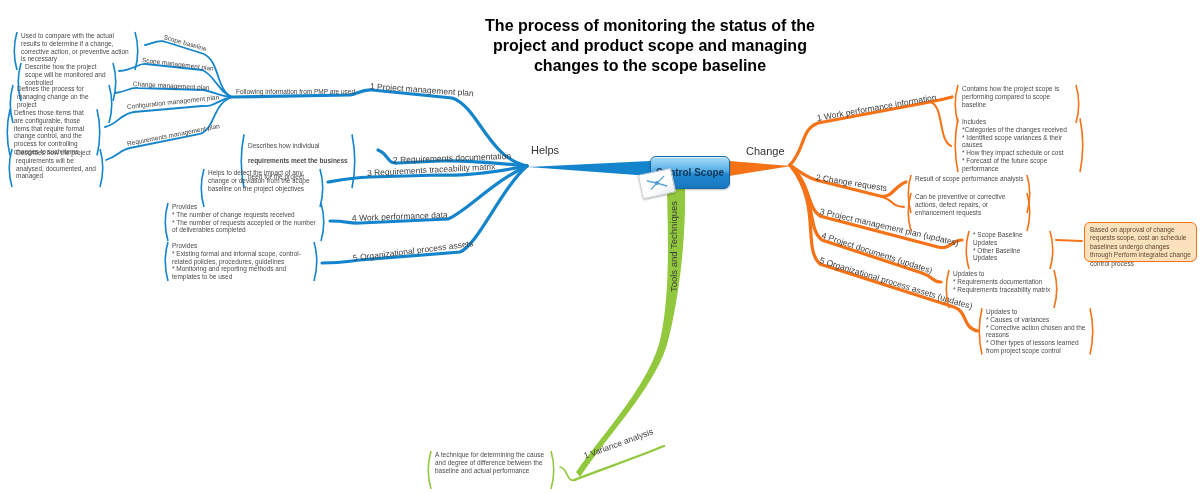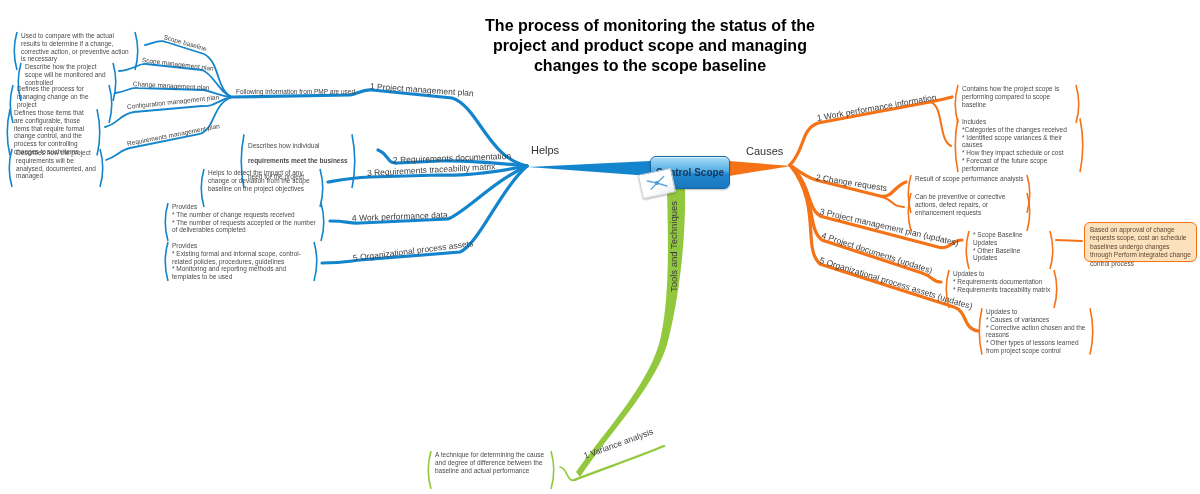--- a/index.html
+++ b/index.html
@@ -87,21 +87,21 @@
         <path d="M13,8 L4,4"></path>
           <path d="M13,8 L6,13"></path>
           <path d="M13,8 L21,3"></path>
           <path d="M13,8 L22,13"></path>
       </g>
       <circle cx="13" cy="8" r="2" fill="#4d9bd6"></circle>
     </svg>
   </div>
 
   <div class="abs side" style="left:531px;top:144px;">Helps</div>
-  <div class="abs side" style="left:746px;top:145px;">Causes</div>
+  <div class="abs side" style="left:746px;top:145px;">Change</div>
   <div class="abs vlbl" style="left:608px;top:241px;width:130px;">Tools and Techniques</div>
 
   <div class="abs lbl" style="left:370px;top:81px;transform:rotate(4deg);">1 Project management plan</div>
   <div class="abs sublbl" style="left:236px;top:88px;">Following information from PMP are used</div>
   <div class="abs sublbl" style="left:164px;top:33px;transform:rotate(16deg);">Scope baseline</div>
   <div class="abs sublbl" style="left:142px;top:56px;transform:rotate(7deg);">Scope management plan</div>
   <div class="abs sublbl" style="left:133px;top:80px;transform:rotate(3deg);">Change management plan</div>
   <div class="abs sublbl" style="left:127px;top:103px;transform:rotate(-6deg);">Configuration management plan</div>
   <div class="abs sublbl" style="left:127px;top:140px;transform:rotate(-11deg);">Requirements management plan</div>
   <div class="abs lbl" style="left:393px;top:155px;transform:rotate(-2deg);">2 Requirements documentation</div>

